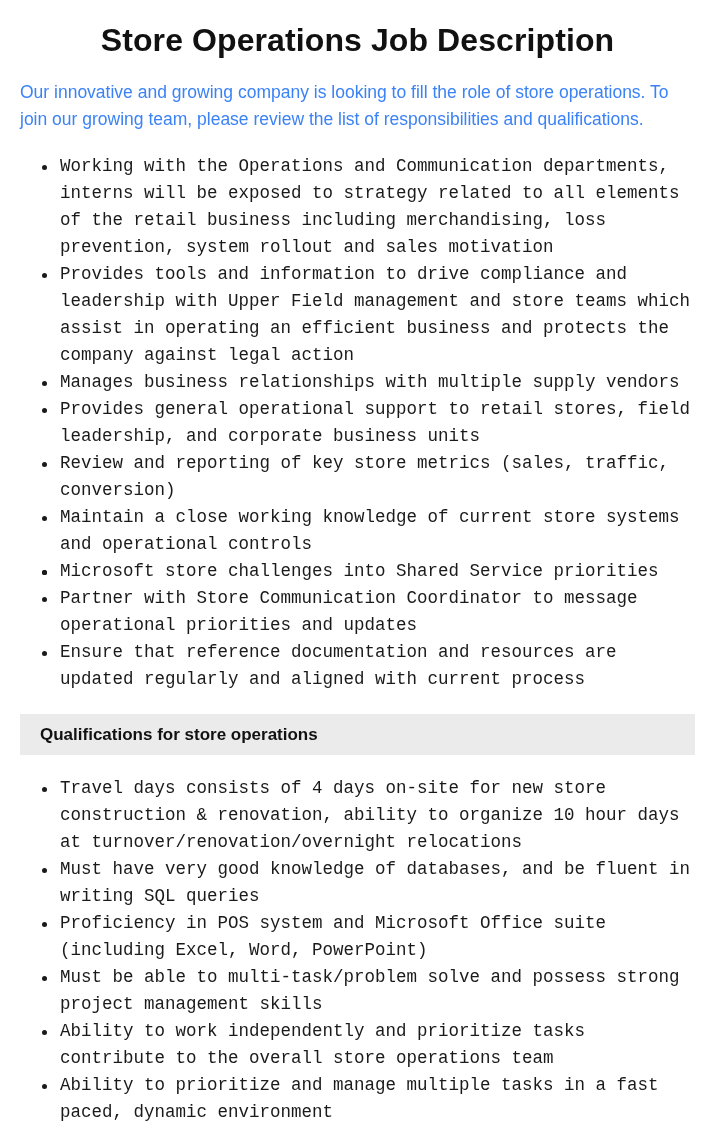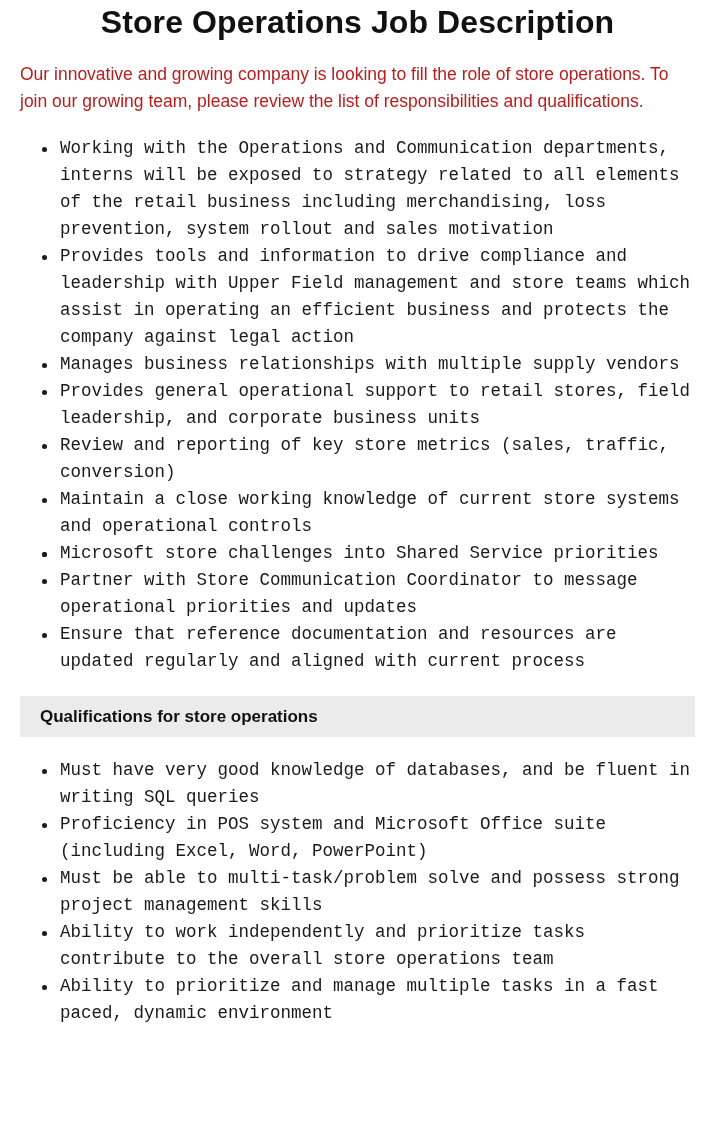--- a/index.html
+++ b/index.html
@@ -10,39 +10,39 @@
     body {
       width: 720px;
       height: 1133px;
       overflow: hidden;
       font-family: "Liberation Sans", "DejaVu Sans", sans-serif;
       color: #111111;
     }
     .page {
       position: relative;
       width: 720px;
-      padding: 0 25px 0 20px;
+      padding: 18px 25px 0 20px;
       box-sizing: border-box;
     }
     .title {
       margin: 0;
       padding-top: 2px;
       height: 42px;
       line-height: 40px;
       text-align: center;
       font-size: 32px;
       font-weight: bold;
       color: #111111;
       letter-spacing: 0.1px;
     }
     .intro {
       margin: 17px 0 0 0;
       font-size: 17.5px;
       line-height: 27px;
-      color: #b91c1c;
+      color: #3b82f6;
     }
     .section-header {
       margin-top: 16px;
       background: #ebebeb;
       height: 41px;
       box-sizing: border-box;
       padding: 0 20px;
       display: flex;
       align-items: center;
     }
@@ -99,20 +99,21 @@
     </ul>
   </section>
 
   <div class="section-gap"></div>
 
   <section>
     <div class="section-header">
       <h2>Qualifications for store operations</h2>
     </div>
     <ul class="list">
+      <li><span class="bullet"></span><span>Travel days consists of 4 days on-site for new store construction &amp; renovation, ability to organize 10 hour days at turnover/renovation/overnight relocations</span></li>
       <li><span class="bullet"></span><span>Must have very good knowledge of databases, and be fluent in writing SQL queries</span></li>
       <li><span class="bullet"></span><span>Proficiency in POS system and Microsoft Office suite (including Excel, Word, PowerPoint)</span></li>
       <li><span class="bullet"></span><span>Must be able to multi-task/problem solve and possess strong project management skills</span></li>
       <li><span class="bullet"></span><span>Ability to work independently and prioritize tasks contribute to the overall store operations team</span></li>
       <li><span class="bullet"></span><span>Ability to prioritize and manage multiple tasks in a fast paced, dynamic environment</span></li>
     </ul>
   </section>
 </div>
 
 </body></html>

